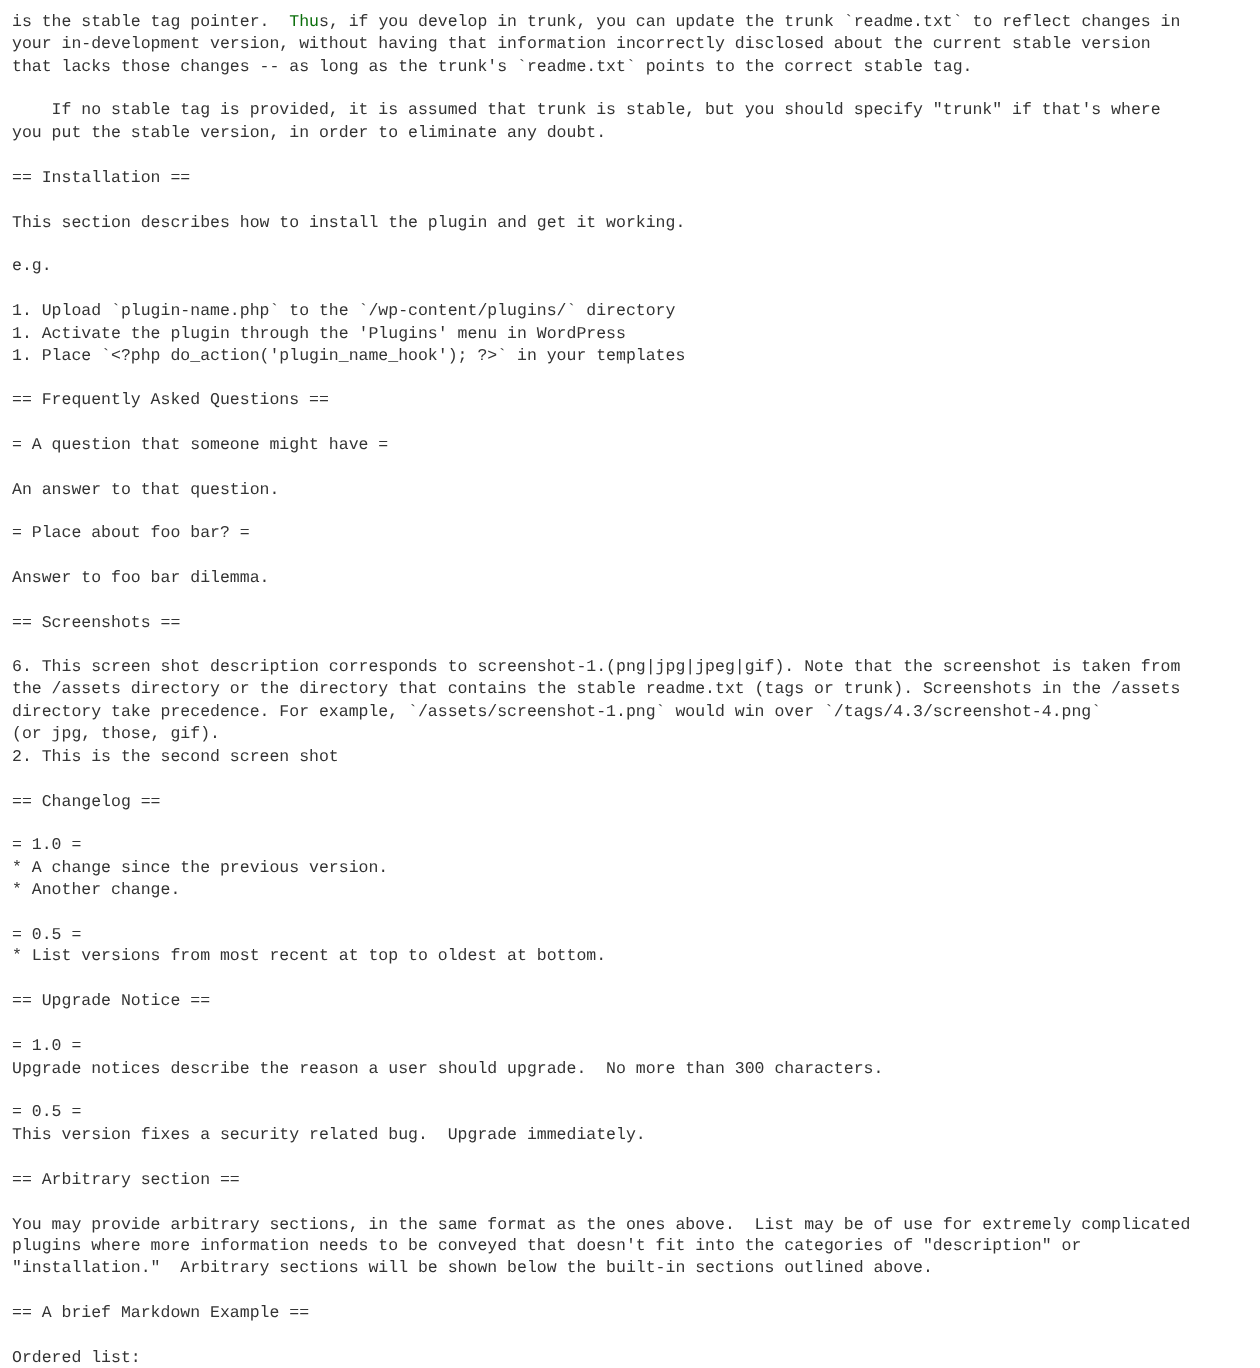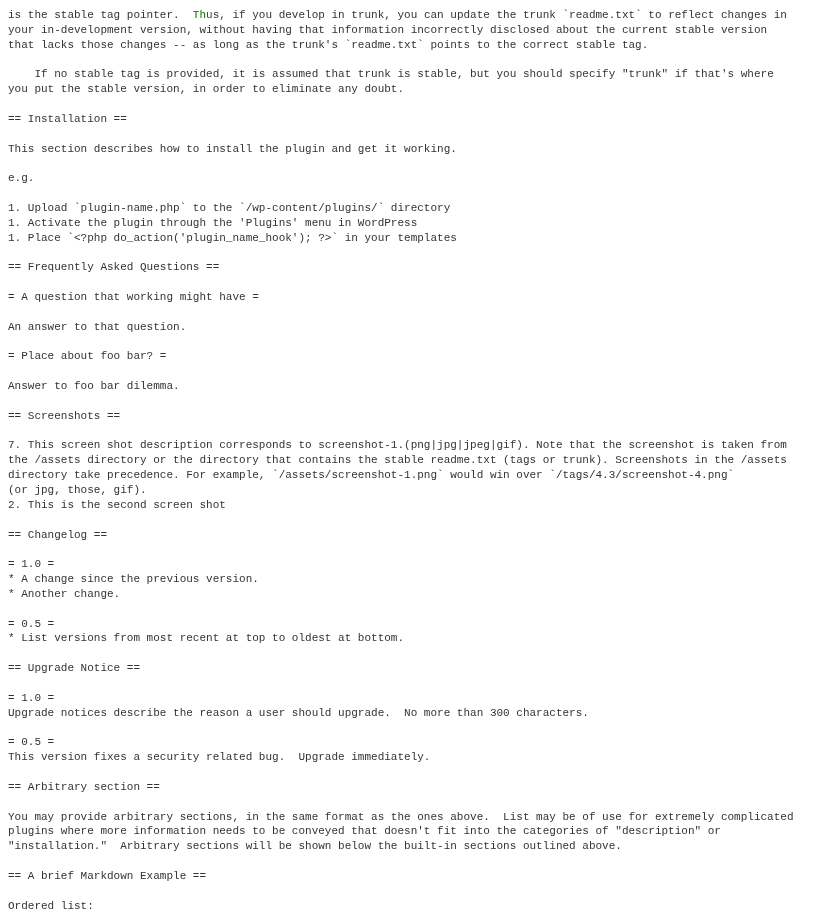--- a/index.html
+++ b/index.html
@@ -30,31 +30,31 @@
 <span>This section describes how to install the plugin and get it working.</span>
 <span></span>
 <span>e.g.</span>
 <span></span>
 <span>1. Upload `plugin-name.php` to the `/wp-content/plugins/` directory</span>
 <span>1. Activate the plugin through the 'Plugins' menu in WordPress</span>
 <span>1. Place `&lt;?php do_action('plugin_name_hook'); ?&gt;` in your templates</span>
 <span></span>
 <span>== Frequently Asked Questions ==</span>
 <span></span>
-<span>= A question that working might have =</span>
+<span>= A question that someone might have =</span>
 <span></span>
 <span>An answer to that question.</span>
 <span></span>
 <span>= Place about foo bar? =</span>
 <span></span>
 <span>Answer to foo bar dilemma.</span>
 <span></span>
 <span>== Screenshots ==</span>
 <span></span>
-<span>7. This screen shot description corresponds to screenshot-1.(png|jpg|jpeg|gif). Note that the screenshot is taken from</span>
+<span>6. This screen shot description corresponds to screenshot-1.(png|jpg|jpeg|gif). Note that the screenshot is taken from</span>
 <span>the /assets directory or the directory that contains the stable readme.txt (tags or trunk). Screenshots in the /assets</span>
 <span>directory take precedence. For example, `/assets/screenshot-1.png` would win over `/tags/4.3/screenshot-4.png`</span>
 <span>(or jpg, those, gif).</span>
 <span>2. This is the second screen shot</span>
 <span></span>
 <span>== Changelog ==</span>
 <span></span>
 <span>= 1.0 =</span>
 <span>* A change since the previous version.</span>
 <span>* Another change.</span>

